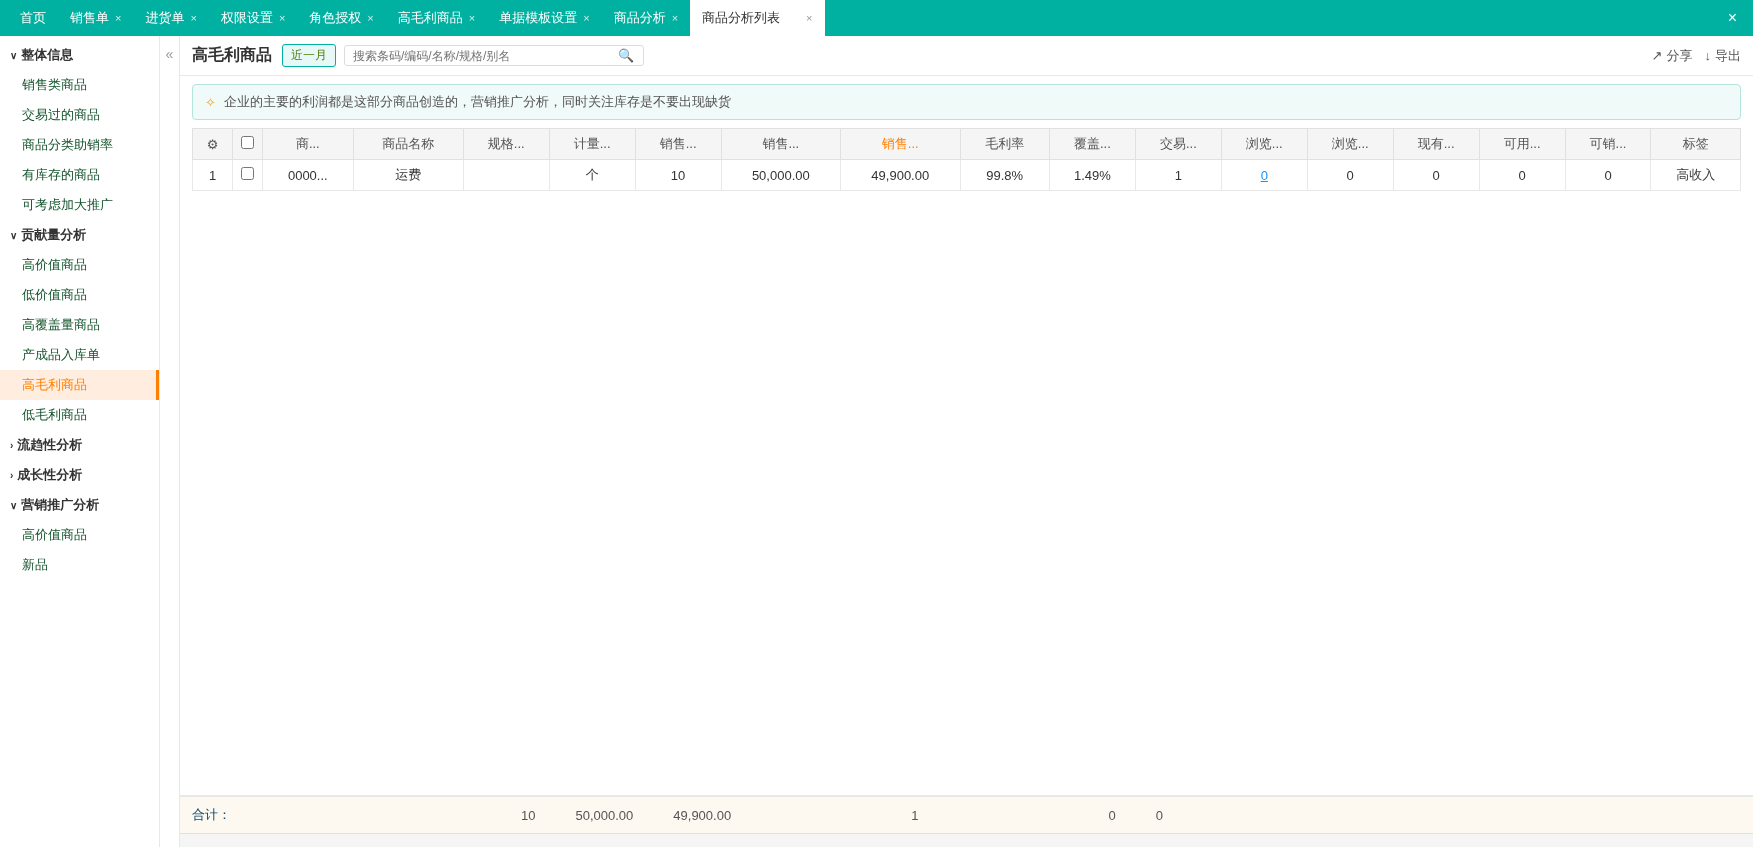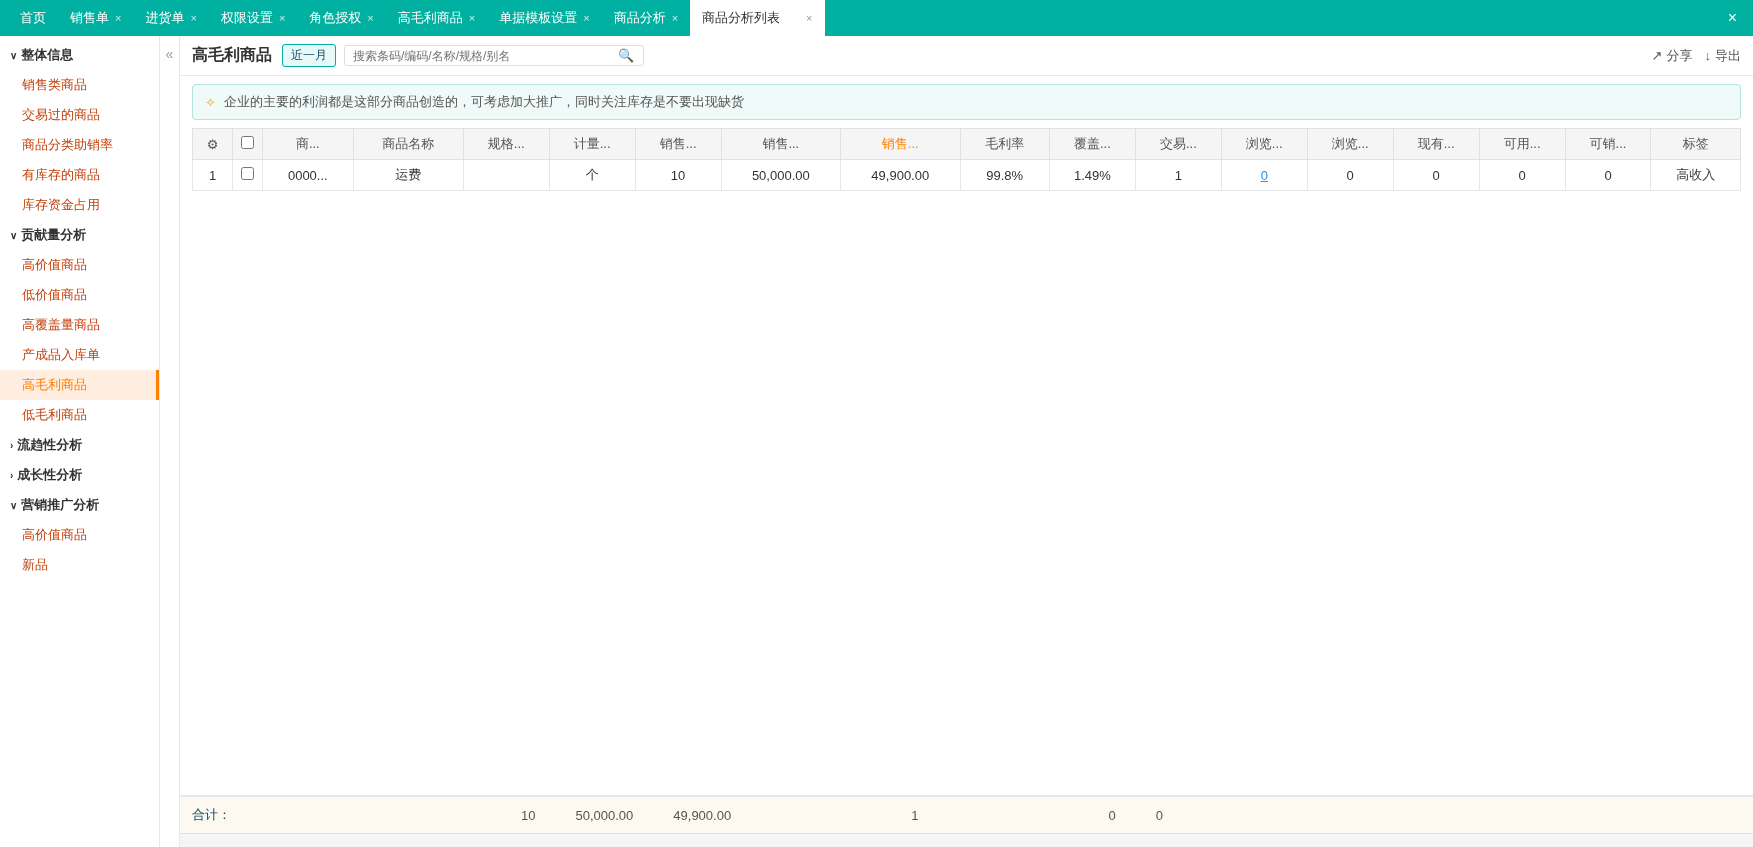--- a/index.html
+++ b/index.html
@@ -60,21 +60,21 @@
       align-items: center;
       padding: 6px 10px;
       color: #333;
       font-size: 13px;
       cursor: pointer;
       font-weight: bold;
     }
     .sidebar-group-header .arrow { margin-right: 4px; font-size: 10px; }
     .sidebar-item {
       padding: 6px 10px 6px 22px;
-      color: #c2410c;
+      color: #14532d;
       cursor: pointer;
       white-space: nowrap;
       font-size: 12px;
     }
     .sidebar-item.active {
       background: #ffeee0;
       color: #ff7f00;
       border-right: 3px solid #ff7f00;
     }
 
@@ -98,21 +98,21 @@
     }
     .content-title {
       font-size: 16px;
       font-weight: bold;
       color: #333;
       margin-right: 10px;
     }
     .filter-btn {
       background: #e8f8f6;
       border: 1px solid #00b0a0;
-      color: #0c4a6e;
+      color: #4d7c0f;
       border-radius: 3px;
       padding: 2px 8px;
       cursor: pointer;
       font-size: 12px;
       margin-right: 8px;
     }
     .search-box {
       display: flex;
       align-items: center;
       border: 1px solid #ddd;
@@ -289,21 +289,21 @@
     <div class="sidebar-item">
       <span>交易过的商品</span>
     </div>
     <div class="sidebar-item">
       <span>商品分类助销率</span>
     </div>
     <div class="sidebar-item">
       <span>有库存的商品</span>
     </div>
     <div class="sidebar-item">
-      <span>库存资金占用</span>
+      <span>可考虑加大推广</span>
     </div>
 
     <div class="sidebar-group-header">
       <span class="arrow">∨</span>
       <span>贡献量分析</span>
     </div>
     <div class="sidebar-item">
       <span>高价值商品</span>
     </div>
     <div class="sidebar-item">
@@ -364,21 +364,21 @@
         </div>
         <div class="header-action-btn">
           <span>↓</span>
           <span>导出</span>
         </div>
       </div>
     </div>
 
     <div class="info-banner">
       <span class="info-icon">✧</span>
-      <span>企业的主要的利润都是这部分商品创造的，可考虑加大推广，同时关注库存是不要出现缺货</span>
+      <span>企业的主要的利润都是这部分商品创造的，营销推广分析，同时关注库存是不要出现缺货</span>
     </div>
 
     <div class="table-container">
       <table>
         <thead>
           <tr>
             <th style="width:40px;">
               <span>⚙</span>
             </th>
             <th style="width:30px;">

